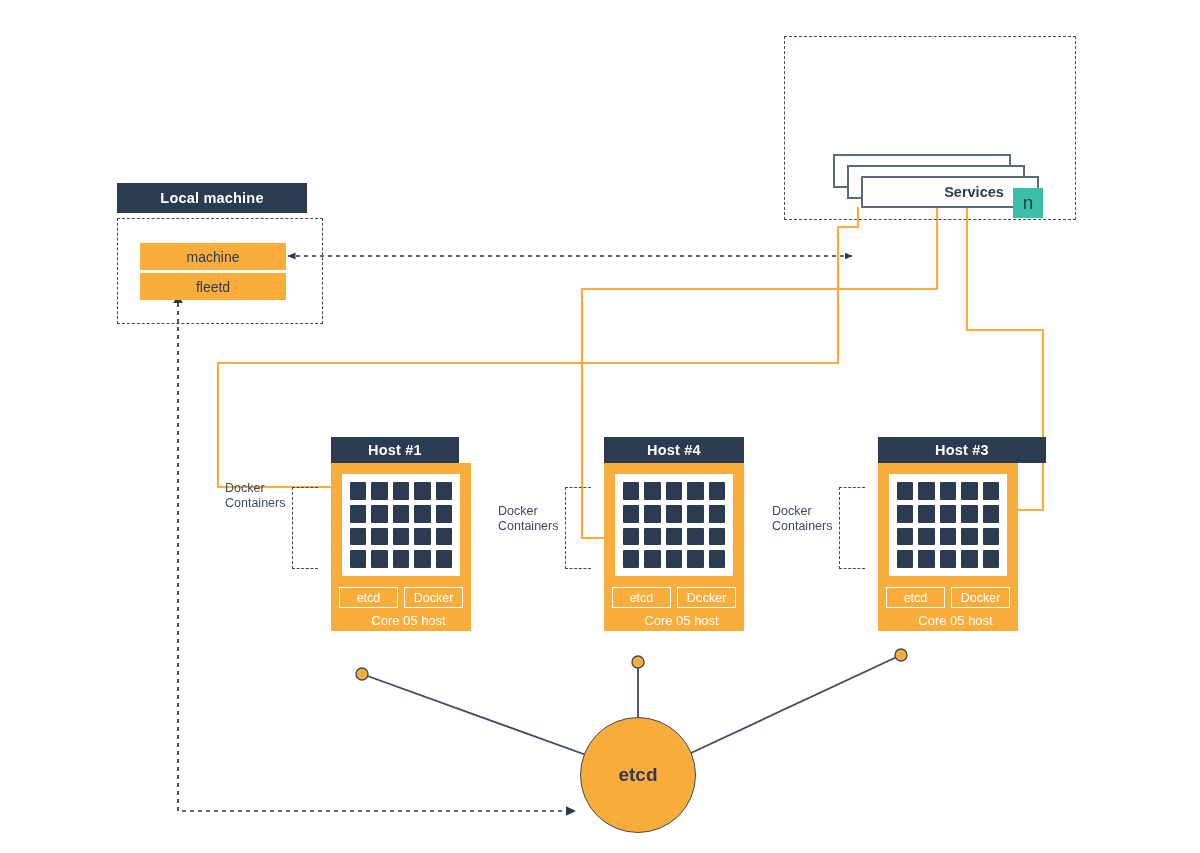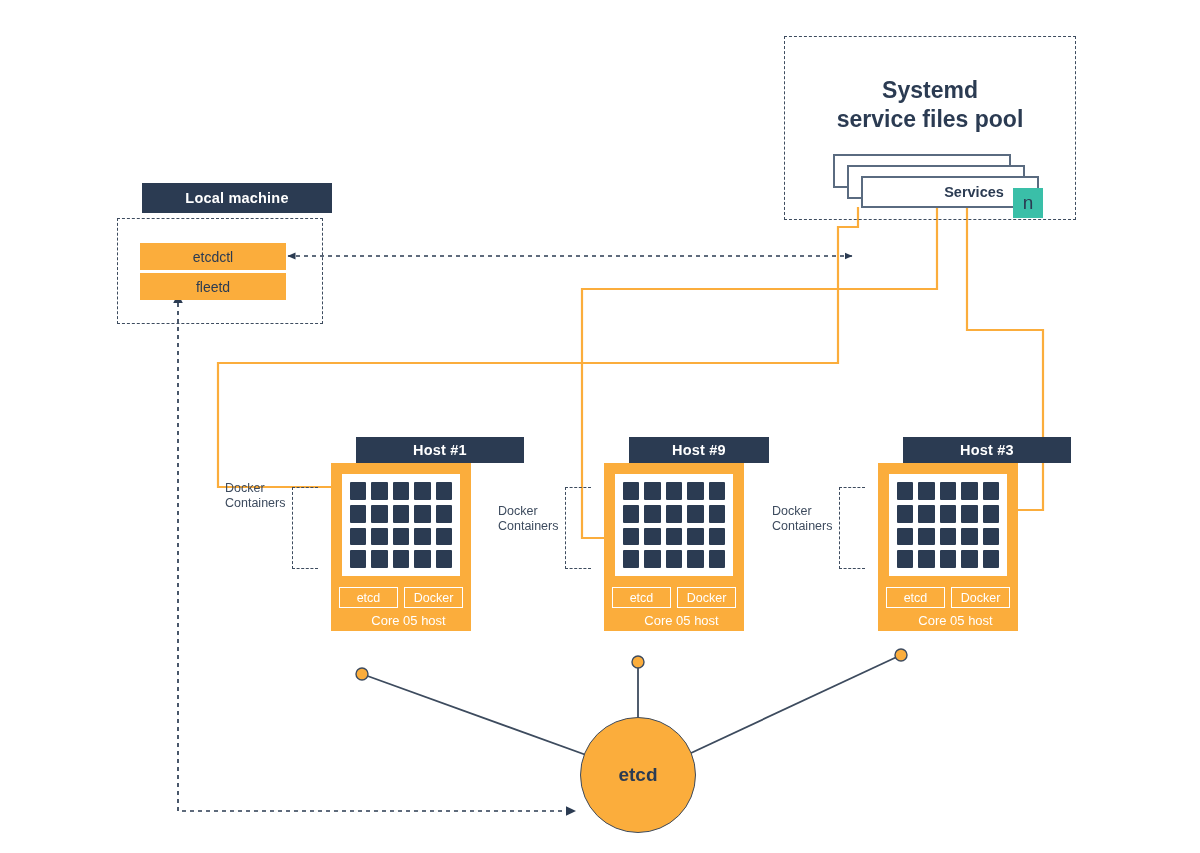--- a/index.html
+++ b/index.html
@@ -38,21 +38,20 @@
 
   .hdr-bar {
     background: #2b3b52;
     color: #ffffff;
     font-weight: bold;
     font-size: 14.5px;
     display: flex;
     align-items: center;
     justify-content: center;
     letter-spacing: .2px;
-    margin-left: 25px;
   }
 
   .orange-box {
     background: #fbad3c;
     color: #2b3b52;
     font-size: 14px;
     display: flex;
     align-items: center;
     justify-content: center;
   }
@@ -187,49 +186,43 @@
     <circle cx="638" cy="662" r="6" fill="#fbad3c" stroke="#3d4b5e" stroke-width="1.4"></circle>
     <circle cx="901" cy="655" r="6" fill="#fbad3c" stroke="#3d4b5e" stroke-width="1.4"></circle>
 
     <circle cx="355" cy="487" r="7" fill="#fbad3c"></circle>
     <circle cx="627" cy="538" r="7" fill="#fbad3c"></circle>
     <circle cx="993" cy="510" r="7" fill="#fbad3c"></circle>
   </svg>
 
   <div class="abs dashed-region" style="left:784px; top:36px; width:292px; height:184px;"></div>
 
-  <div class="abs" style="left:784px; top:76px; width:292px;">
-    <div id="pool-title">
-      <span>Systemd</span><br>
-      <span>service files pool</span>
-    </div>
-  </div>
 
   <div class="abs svc-card" style="left:833px; top:154px; width:178px; height:34px;"></div>
   <div class="abs svc-card" style="left:847px; top:165px; width:178px; height:34px;"></div>
   <div class="abs svc-card svc-front" style="left:861px; top:176px; width:178px; height:32px;padding-left:48px;">
     <span>Services</span>
   </div>
   <div class="abs" id="svc-n" style="left:1013px; top:188px; width:30px; height:30px;">
     <span>n</span>
   </div>
 
   <div class="abs hdr-bar" style="left:117px; top:183px; width:190px; height:30px;">
     <span>Local machine</span>
   </div>
   <div class="abs dashed-region" style="left:117px; top:218px; width:206px; height:106px;"></div>
   <div class="abs orange-box" style="left:140px; top:243px; width:146px; height:27px;">
-    <span>etcdctl</span>
+    <span>machine</span>
   </div>
   <div class="abs orange-box" style="left:140px; top:273px; width:146px; height:27px;">
     <span>fleetd</span>
   </div>
 
 
-  <div class="abs hdr-bar" style="left:331px; top:437px; width:168px; height:26px;align-items:center;">
+  <div class="abs hdr-bar" style="left:331px; top:437px; width:128px; height:26px;align-items:center;">
     <span>Host #1</span>
   </div>
   <div class="abs host-body" style="left:331px; top:463px; width:140px; height:168px;">
     <div class="host-grid" style="margin:11px; width:118px; height:102px;">
       <div class="cell"></div>
         <div class="cell"></div>
         <div class="cell"></div>
         <div class="cell"></div>
         <div class="cell"></div>
       <div class="cell"></div>
@@ -258,21 +251,21 @@
     </div>
     <div class="host-foot">Core 05 host</div>
   </div>
   <div class="abs dc-bracket" style="left:292px; top:487px; width:26px; height:82px;"></div>
   <div class="abs dc-label" style="left:225px; top:481px; width:70px; text-align:left;">
     <span>Docker</span><br>
     <span>Containers</span>
   </div>
 
   <div class="abs hdr-bar" style="left:604px; top:437px; width:140px; height:26px;">
-    <span>Host #9</span>
+    <span>Host #4</span>
   </div>
   <div class="abs host-body" style="left:604px; top:463px; width:140px; height:168px;">
     <div class="host-grid" style="margin:11px; width:118px; height:102px;">
       <div class="cell"></div>
         <div class="cell"></div>
         <div class="cell"></div>
         <div class="cell"></div>
         <div class="cell"></div>
       <div class="cell"></div>
         <div class="cell"></div>

